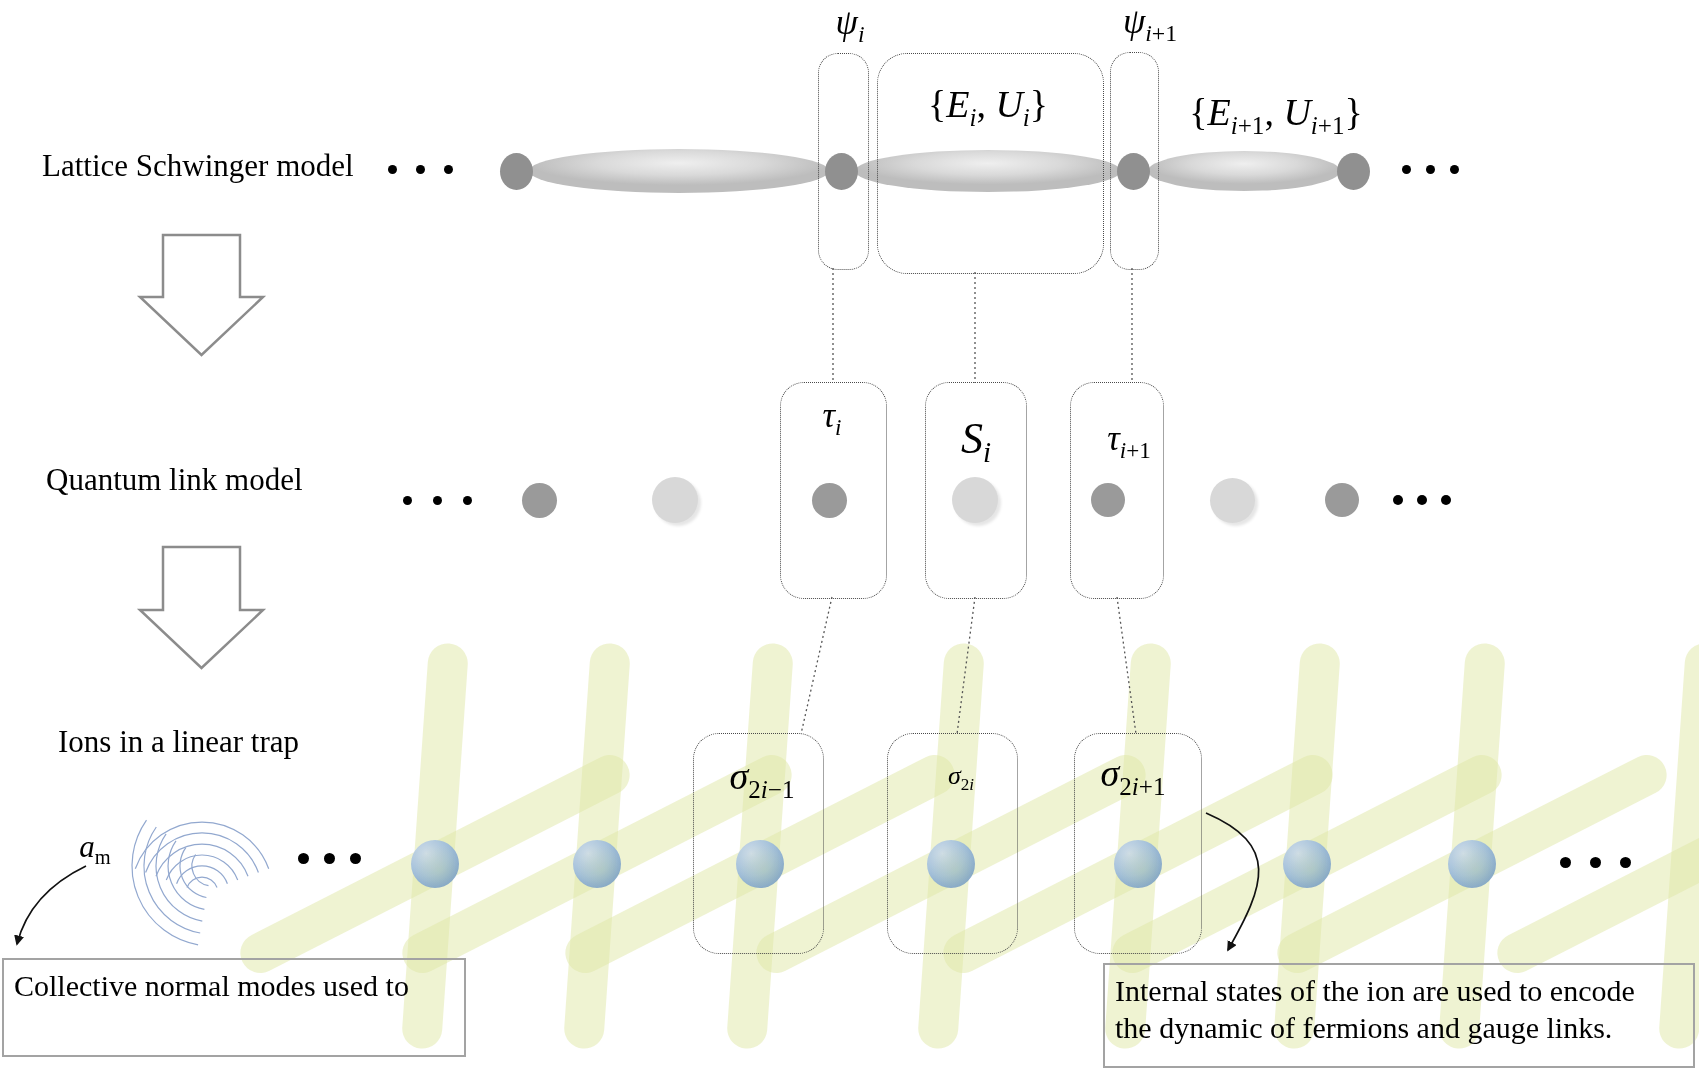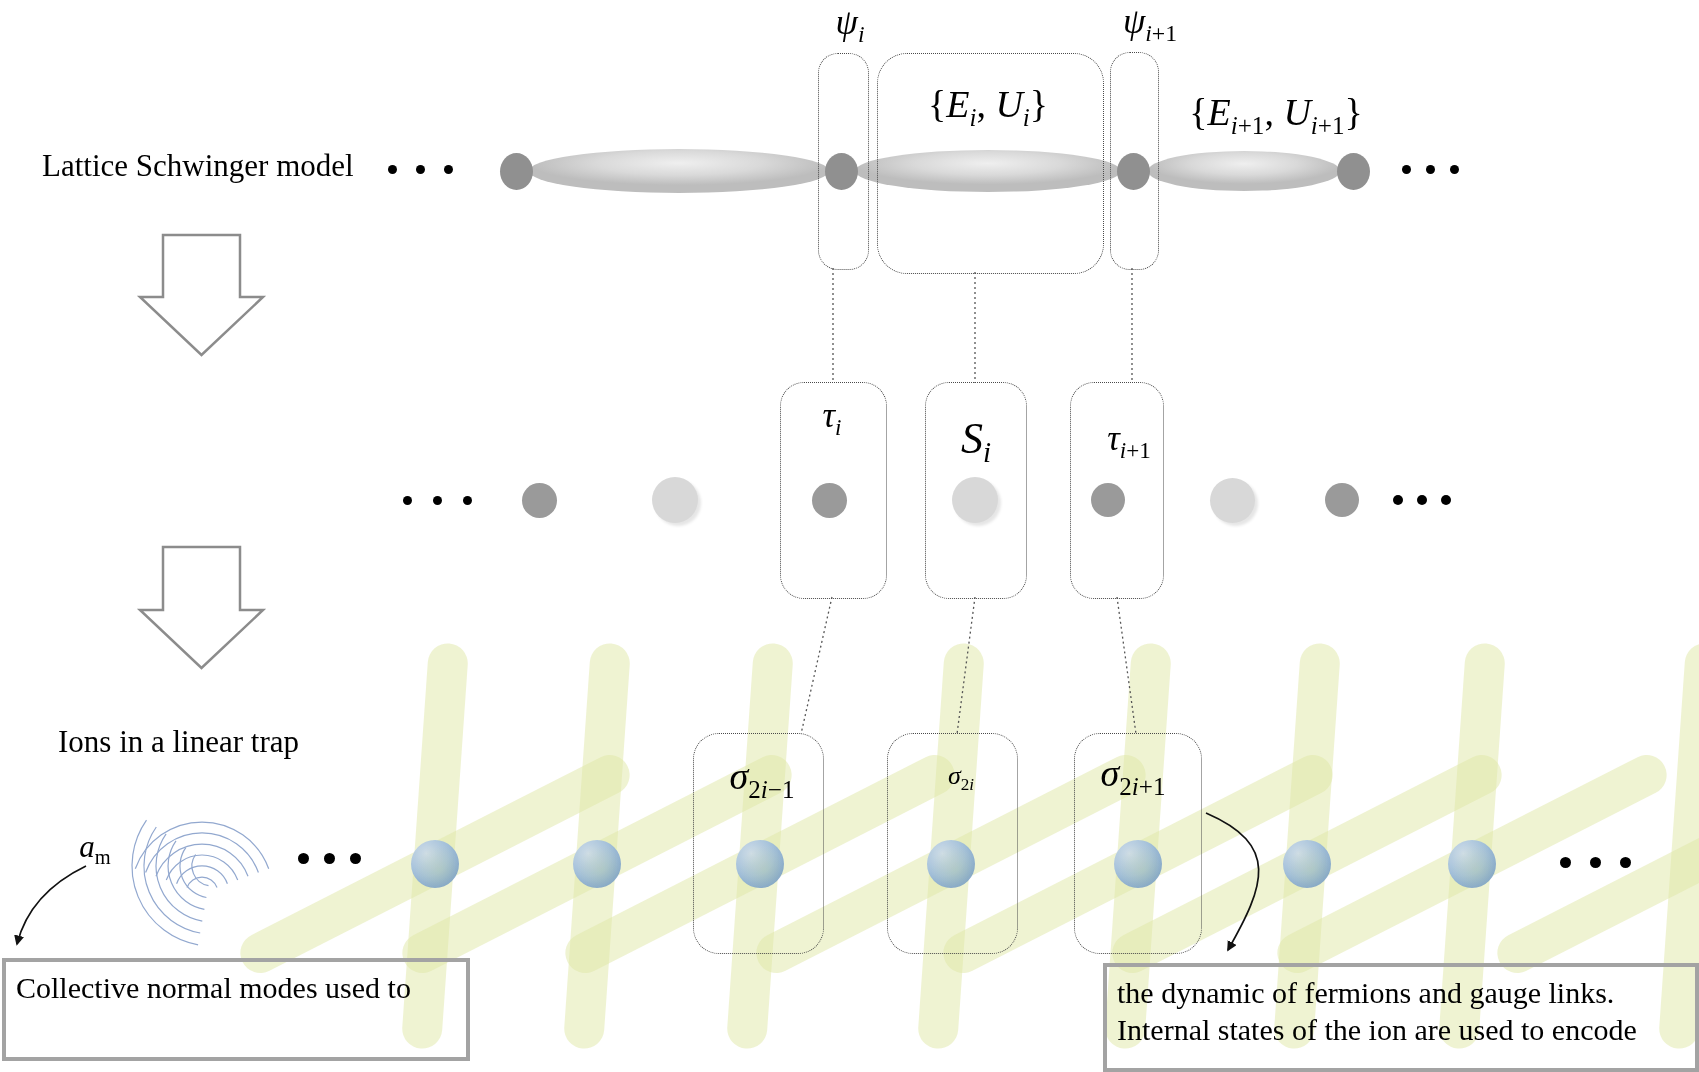--- a/index.html
+++ b/index.html
@@ -9,21 +9,21 @@
   .beam{position:absolute;border-radius:24px;}
   .ion{position:absolute;border-radius:50%;}
   .r1dot,.r2dot,.edot{position:absolute;border-radius:50%;}
   .fluxlink{position:absolute;border-radius:50%;}
   .dotted-box{position:absolute;border:1.6px dotted #4a4a4a;background:transparent;z-index:4;}
   .lbl{position:absolute;transform:translate(-50%,-50%);color:#000;white-space:nowrap;z-index:6;
        font-family:"Liberation Serif",serif;}
   .lbl sub{font-size:66%;line-height:0;}
   .rowlbl{position:absolute;color:#000;white-space:nowrap;font-size:31px;z-index:6;
           font-family:"Liberation Serif",serif;}
-  .ann{position:absolute;border:4px solid #a3a3a3;background:transparent;z-index:5;
+  .ann{position:absolute;border:2px solid #a3a3a3;background:transparent;z-index:5;
        color:#000;font-size:30px;line-height:37px;padding:7px 10px 5px 10px;
        font-family:"Liberation Serif",serif;}
   svg#overlay{position:absolute;left:0;top:0;z-index:3;}
   #beams{z-index:1;} #ions{z-index:2;} #chain{z-index:2;}
 </style>
 </head>
 <body>
 
 <div id="stage">
   <div id="beams" class="layer">
@@ -112,20 +112,21 @@
       <path d="M 206.4 897.5 A 32 32 0 0 1 185.8 847.6" fill="none" stroke="#92a8cf" stroke-width="1.2"></path>
       <path d="M 204.4 909.3 A 44 44 0 0 1 176.0 840.8" fill="none" stroke="#92a8cf" stroke-width="1.2"></path>
       <path d="M 202.3 921.1 A 56 56 0 0 1 166.1 833.9" fill="none" stroke="#92a8cf" stroke-width="1.2"></path>
       <path d="M 200.2 933.0 A 68 68 0 0 1 156.3 827.0" fill="none" stroke="#92a8cf" stroke-width="1.2"></path>
       <path d="M 198.1 944.8 A 80 80 0 0 1 146.5 820.1" fill="none" stroke="#92a8cf" stroke-width="1.2"></path>
       <path d="M 86 866 Q 30 893 17 944" fill="none" stroke="#111111" stroke-width="1.7" marker-end="url(#ah)"></path>
       <path d="M 1206 813 C 1280 845 1265 885 1228 950" fill="none" stroke="#111111" stroke-width="1.7" marker-end="url(#ah)"></path>
     </svg>
 
   <div class="rowlbl" style="left:42px;top:148px">Lattice Schwinger model</div>
+  <div class="rowlbl" style="left:46px;top:462px">Quantum link model</div>
   <div class="rowlbl" style="left:58px;top:724px">Ions in a linear trap</div>
 
   <div class="dotted-box" style="left:818px;top:53px;width:49px;height:215px;border-radius:20px"></div>
   <div class="dotted-box" style="left:877px;top:53px;width:225px;height:219px;border-radius:30px"></div>
   <div class="dotted-box" style="left:1110px;top:52px;width:47px;height:216px;border-radius:20px"></div>
 
   <div class="dotted-box" style="left:780px;top:382px;width:105px;height:215px;border-radius:24px"></div>
   <div class="dotted-box" style="left:925px;top:382px;width:100px;height:215px;border-radius:24px"></div>
   <div class="dotted-box" style="left:1070px;top:382px;width:92px;height:215px;border-radius:24px"></div>
 
@@ -142,16 +143,16 @@
   <div class="lbl" style="left:1129px;top:439px;font-size:35px"><i>τ</i><sub><i>i</i>+1</sub></div>
   <div class="lbl" style="left:762px;top:776px;font-size:38px"><i>σ</i><sub>2<i>i</i>−1</sub></div>
   <div class="lbl" style="left:961px;top:776px;font-size:26px"><i>σ</i><sub>2<i>i</i></sub></div>
   <div class="lbl" style="left:1133px;top:773px;font-size:38px"><i>σ</i><sub>2<i>i</i>+1</sub></div>
   <div class="lbl" style="left:95px;top:847px;font-size:31px"><i>a</i><sub>m</sub></div>
 
   <div class="ann" style="left:2px;top:958px;width:440px;height:83px">
     <div>Collective normal modes used to</div>
   </div>
   <div class="ann" style="left:1103px;top:963px;width:568px;height:89px">
+    <div>Internal states of the ion are used to encode</div>
     <div>the dynamic of fermions and gauge links.</div>
-    <div>Internal states of the ion are used to encode</div>
   </div>
 </div>
 
 </body></html>

